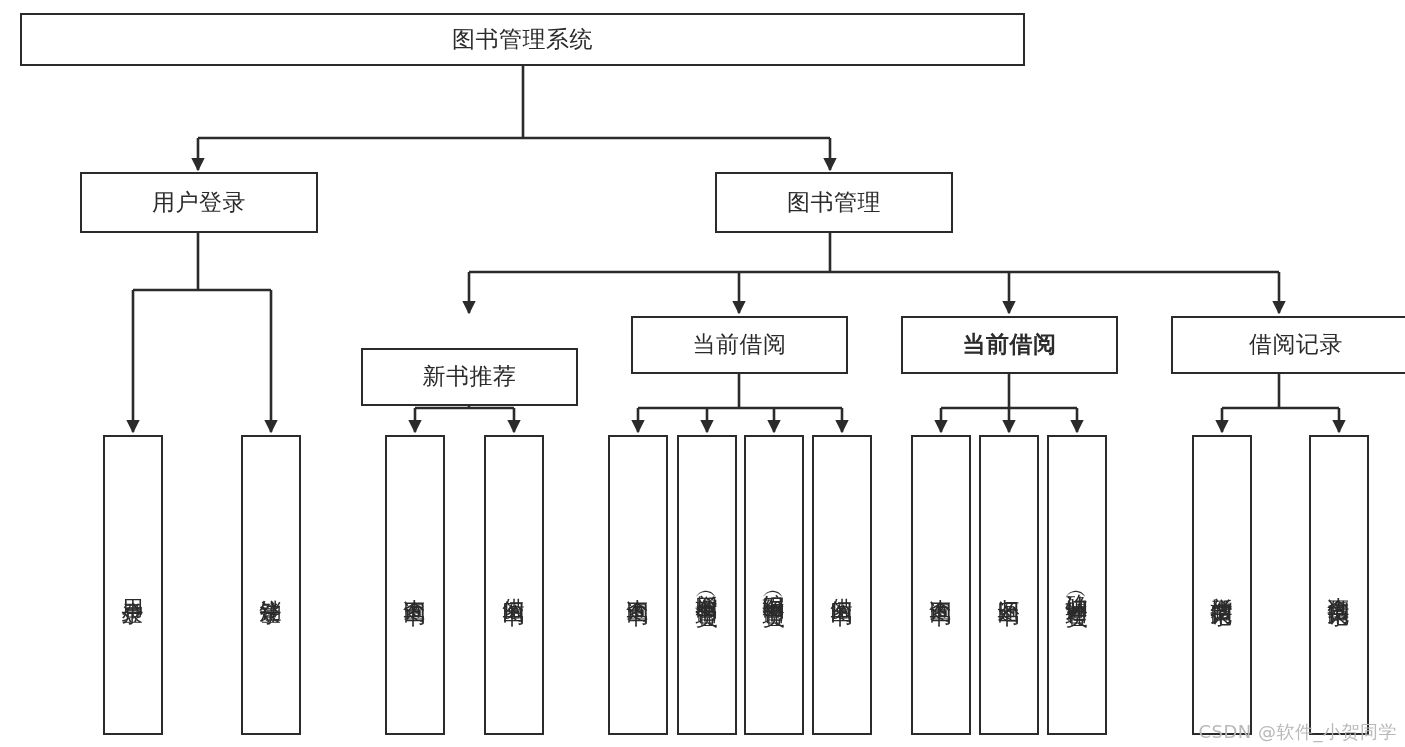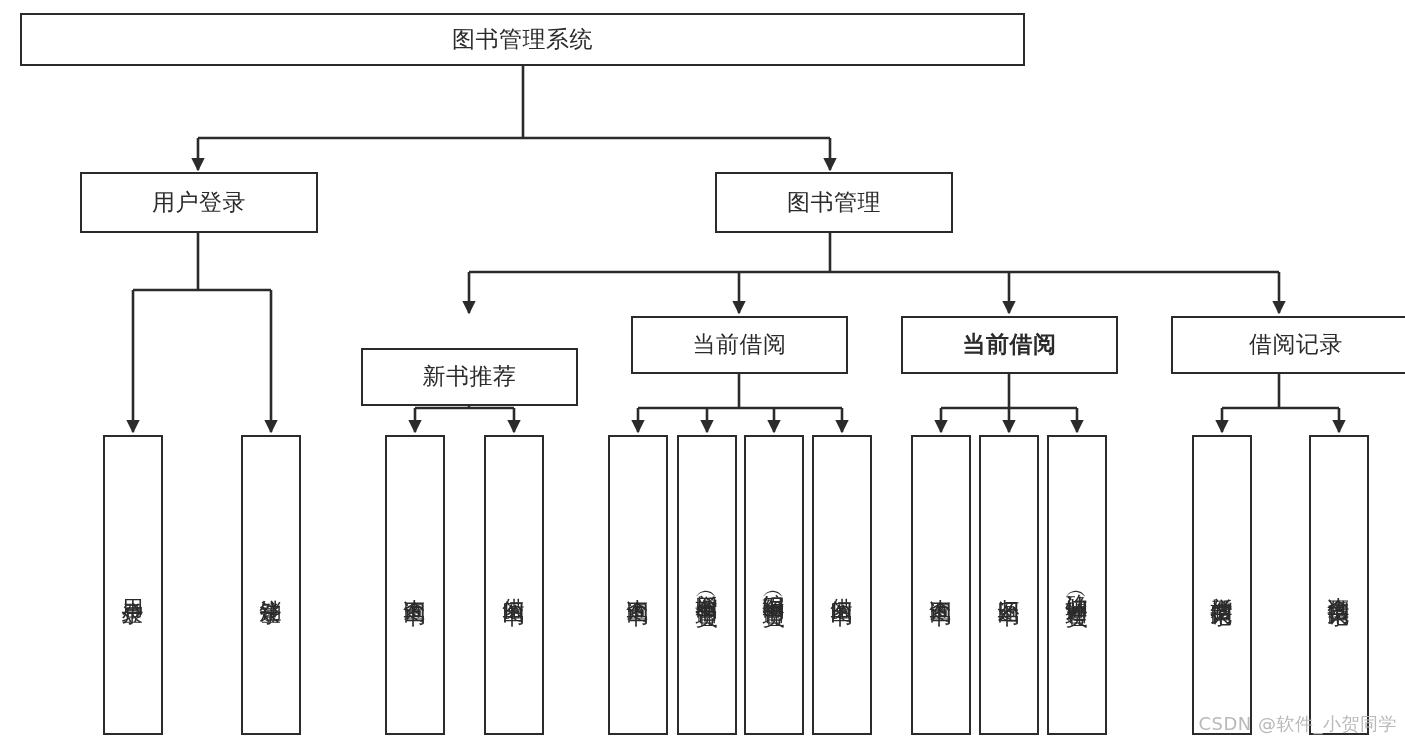--- a/index.html
+++ b/index.html
@@ -59,21 +59,21 @@
     text-orientation: upright;
     font-size: 22px;
     line-height: 1.14;
     letter-spacing: 2px;
     max-height: 268px;
     white-space: nowrap;
   }
   #watermark {
     position: absolute;
     right: 8px;
-    bottom: 11px;
+    bottom: 3px;
     font-size: 18px;
     color: #b9b9b9;
     letter-spacing: 0.5px;
     z-index: 5;
     white-space: nowrap;
   }
 </style>
 </head>
 <body>
 

